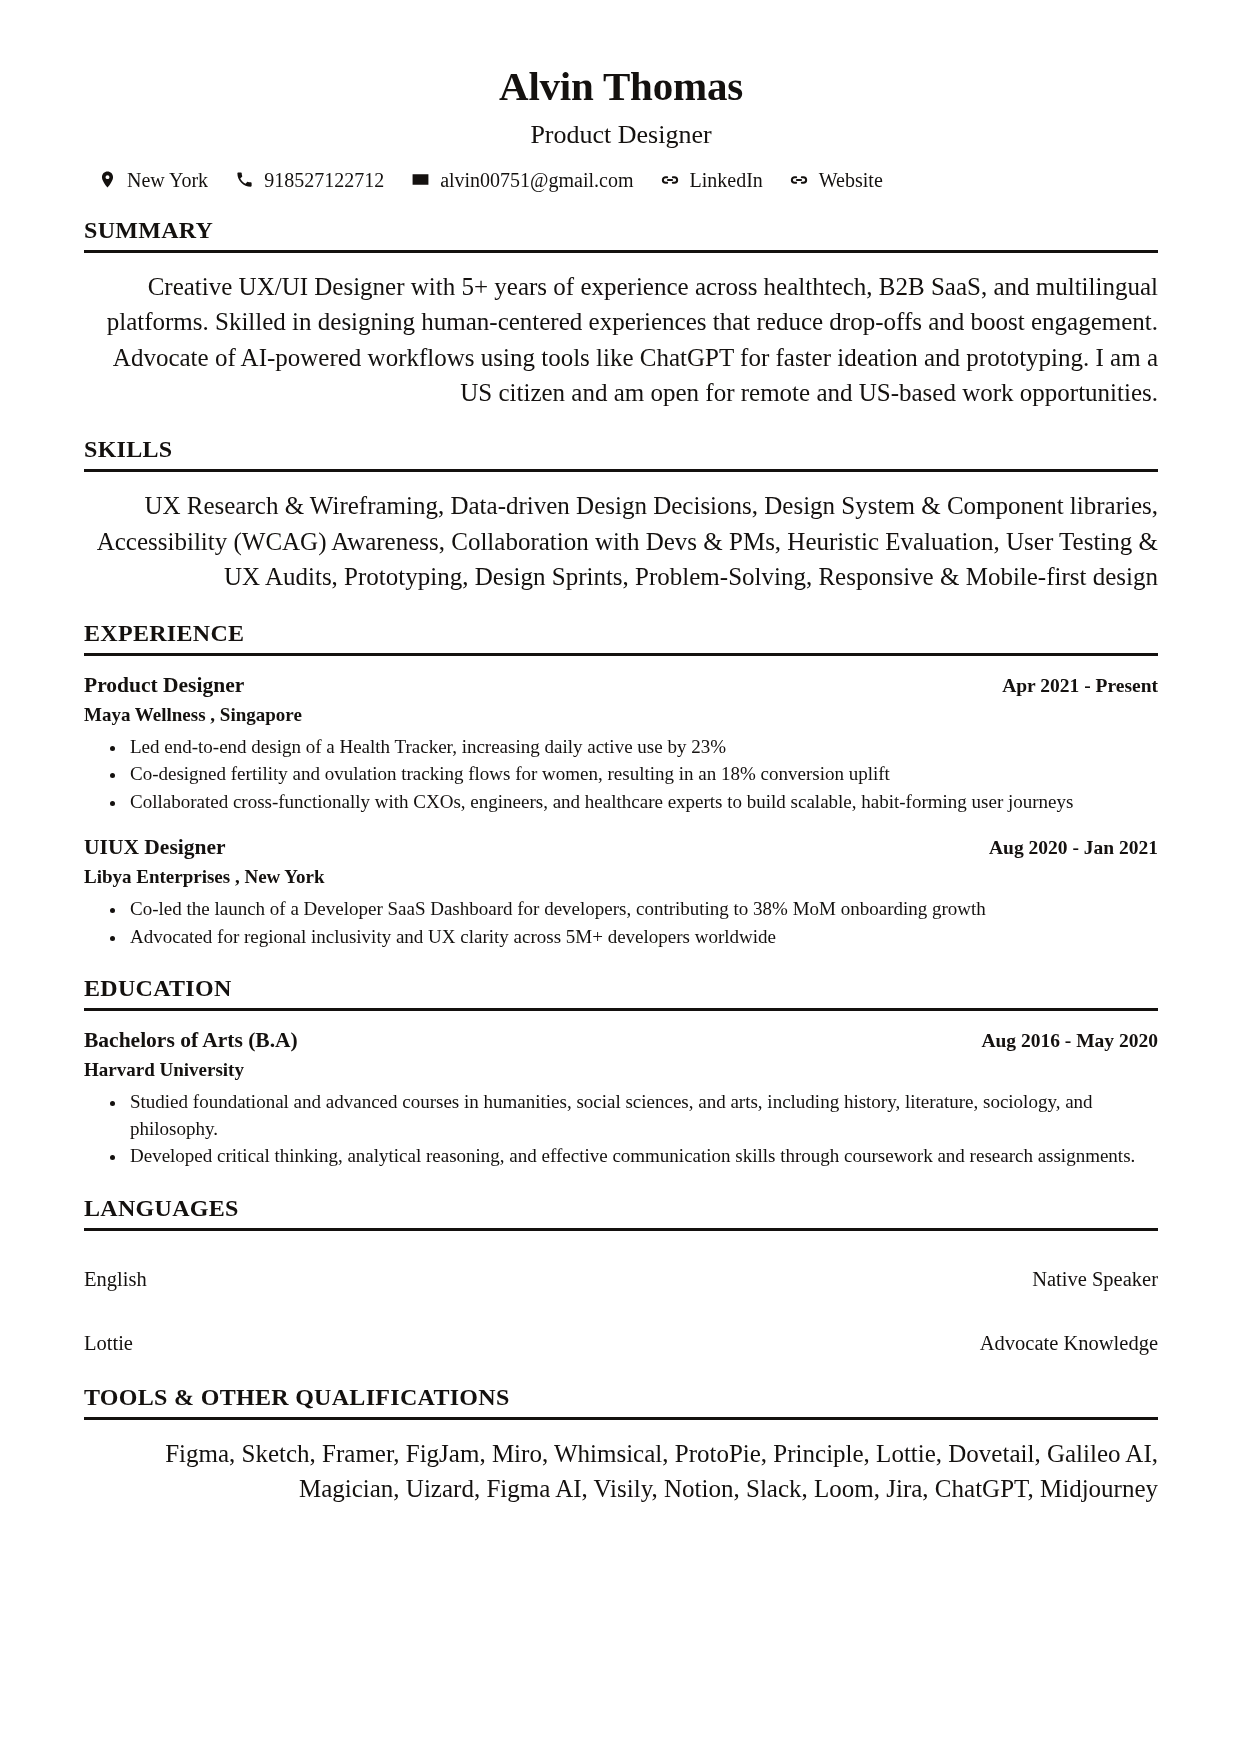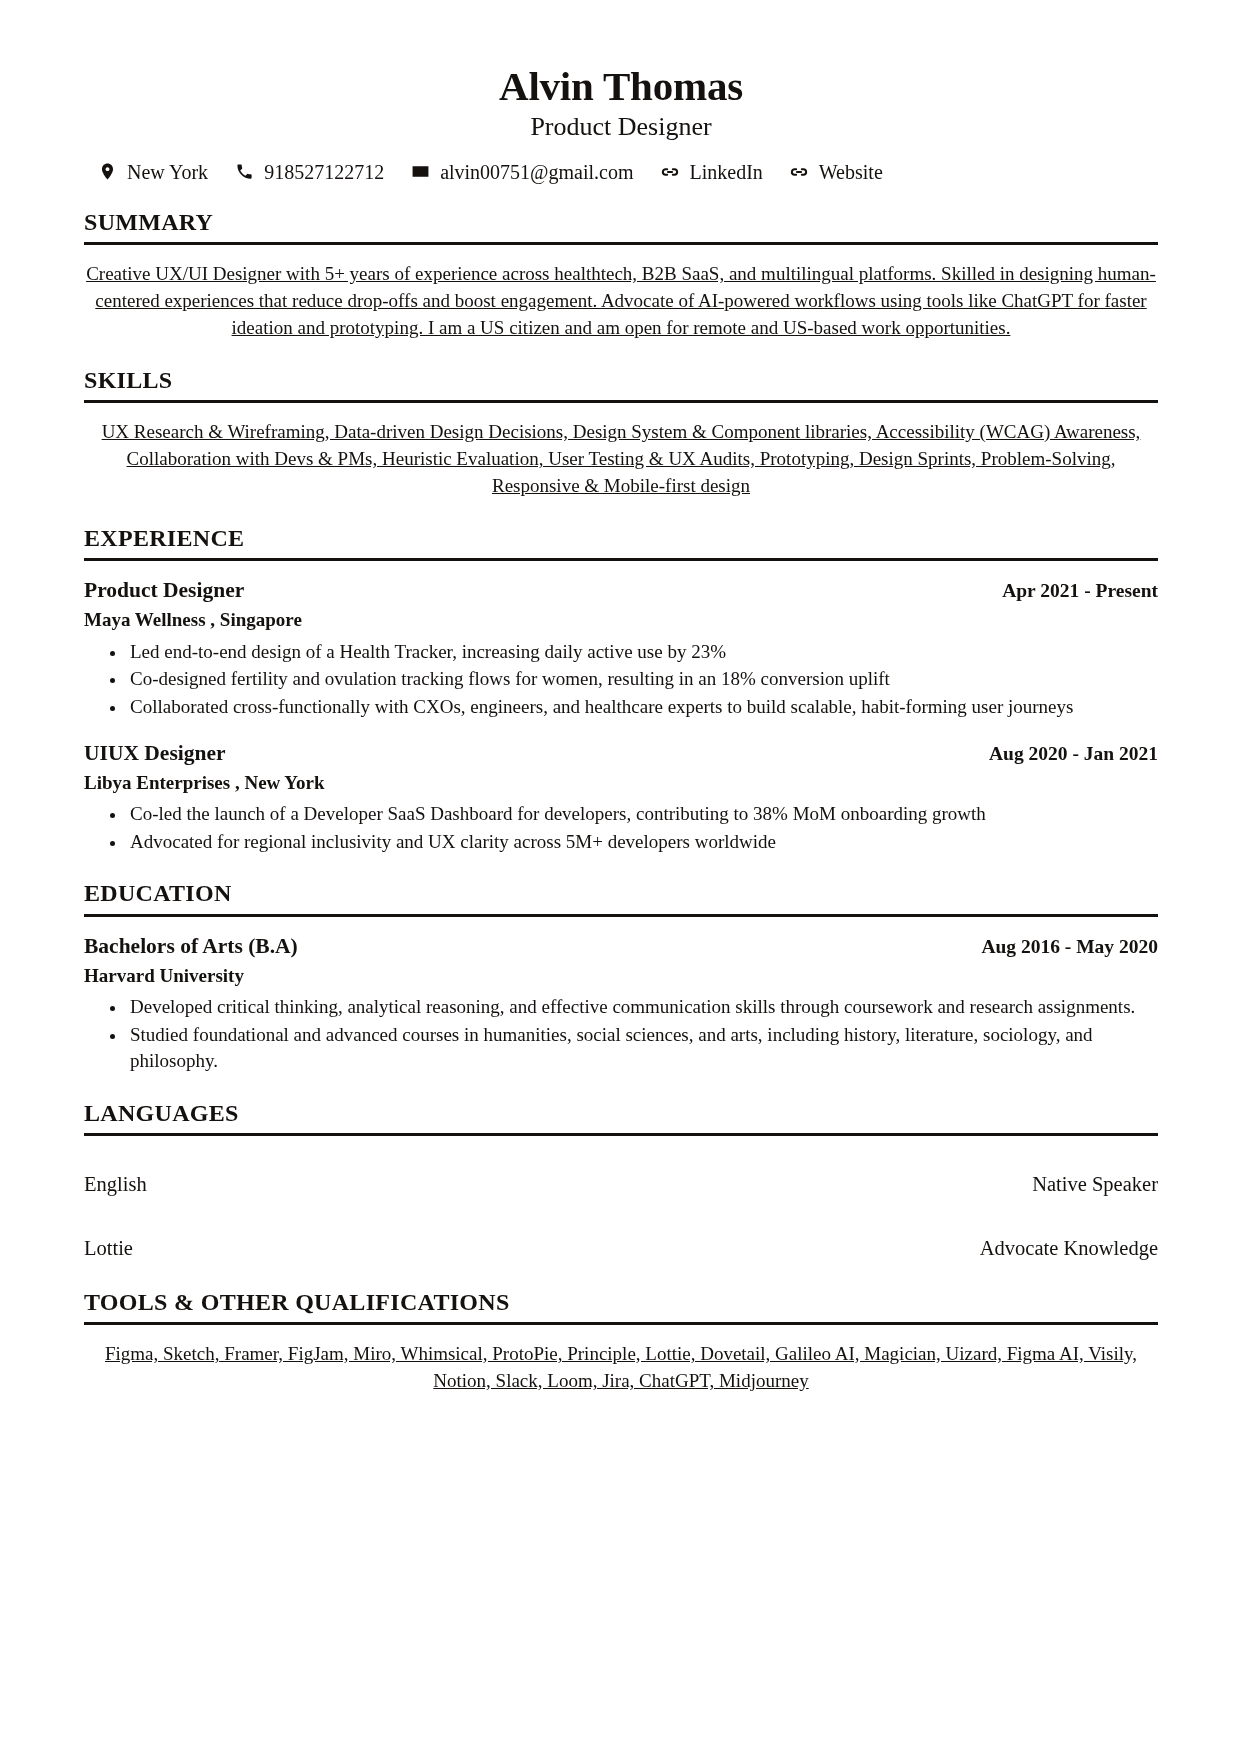--- a/index.html
+++ b/index.html
@@ -25,21 +25,21 @@
   }
 
   
   .header { text-align: center; }
 
   .full-name {
     font-size: 41px;
     font-weight: 700;
     letter-spacing: -0.2px;
     line-height: 1.18;
-    margin-bottom: 1px;
+    margin-bottom: 9px;
   }
 
   .job-headline {
     font-size: 26px;
     font-weight: 400;
     line-height: 1.2;
     margin-bottom: 17px;
   }
 
   .contact-row {
@@ -86,24 +86,23 @@
 
   .rule {
     height: 3px;
     background: #14110f;
     margin-top: 6px;
     margin-bottom: 16px;
     width: 100%;
   }
 
   .body-text {
-    font-size: 19px;
+    font-size: 25px;
     line-height: 1.42;
-    text-align: center;
-    text-decoration: underline;
+    text-align: right;
   }
 
   
   .entry { margin-bottom: 19px; }
   .entry:last-child { margin-bottom: 0; }
 
   .entry-head {
     display: flex;
     justify-content: space-between;
     align-items: baseline;
@@ -282,22 +281,22 @@
     <div class="section-title">EDUCATION</div>
     <div class="rule"></div>
 
     <div class="entry">
       <div class="entry-head">
         <div class="entry-title">Bachelors of Arts (B.A)</div>
         <div class="entry-date">Aug 2016 - May 2020</div>
       </div>
       <div class="entry-sub">Harvard University</div>
       <ul class="bullets">
+        <li>Studied foundational and advanced courses in humanities, social sciences, and arts, including history, literature, sociology, and philosophy.</li>
         <li>Developed critical thinking, analytical reasoning, and effective communication skills through coursework and research assignments.</li>
-        <li>Studied foundational and advanced courses in humanities, social sciences, and arts, including history, literature, sociology, and philosophy.</li>
       </ul>
     </div>
   </div>
 
   <div class="section">
     <div class="section-title">LANGUAGES</div>
     <div class="rule"></div>
 
     <div class="lang-row">
       <span class="lang-name">English</span>

